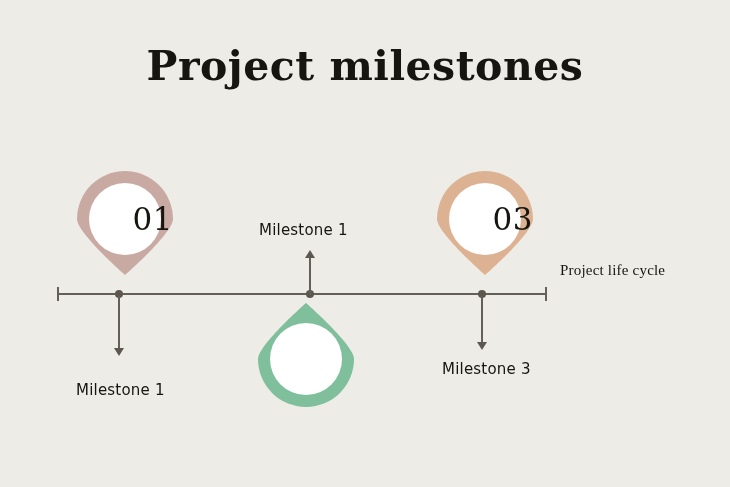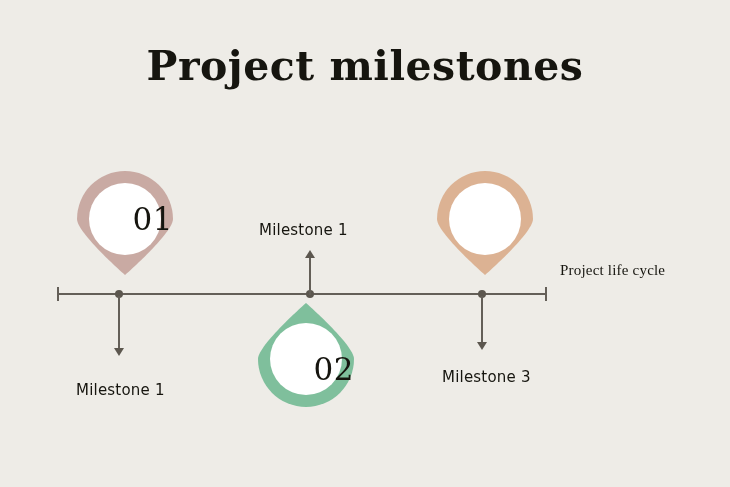--- a/index.html
+++ b/index.html
@@ -127,21 +127,21 @@
     position: absolute;
     font-family: "DejaVu Sans", "Liberation Sans", sans-serif;
     font-size: 15px;
     font-weight: 400;
     color: #16150f;
     white-space: nowrap;
     letter-spacing: 0.2px;
   }
   #label-1 { left: 76px;  top: 365px; margin-top: 16px; }
   #label-2 { left: 259px; top: 221px; }
-  #label-3 { left: 442px; top: 368px; text-align: center; }
+  #label-3 { left: 442px; top: 360px; text-align: center; }
 
   #axis-label {
     position: absolute;
     left: 560px;
     top: 262px;
     font-family: Liberation Serif, serif;
     font-size: 15px;
     font-weight: 400;
     color: #16150f;
     white-space: nowrap;
@@ -179,27 +179,27 @@
       <circle cx="48" cy="48" r="36" fill="#ffffff"></circle>
     </svg>
     <div class="pin-num">01</div>
   </div>
 
   <div id="pin-03" class="pin pin-down">
     <svg viewBox="0 0 96 104">
       <path d="M48 104 C48 104 96 62 96 48 A48 48 0 1 0 0 48 C0 62 48 104 48 104 Z" fill="#dcb293"></path>
       <circle cx="48" cy="48" r="36" fill="#ffffff"></circle>
     </svg>
+    <div class="pin-num">03</div>
   </div>
 
   <div id="pin-02" class="pin pin-up">
     <svg viewBox="0 0 96 104">
       <path d="M48 0 C48 0 0 42 0 56 A48 48 0 1 0 96 56 C96 42 48 0 48 0 Z" fill="#7fbf9c"></path>
       <circle cx="48" cy="56" r="36" fill="#ffffff"></circle>
     </svg>
-    <div class="pin-num">02</div>
   </div>
 
   <div id="label-1" class="ms-label">Milestone 1</div>
   <div id="label-2" class="ms-label">Milestone 1</div>
   <div id="label-3" class="ms-label">Milestone 3</div>
 
 </div>
 
 </body></html>

